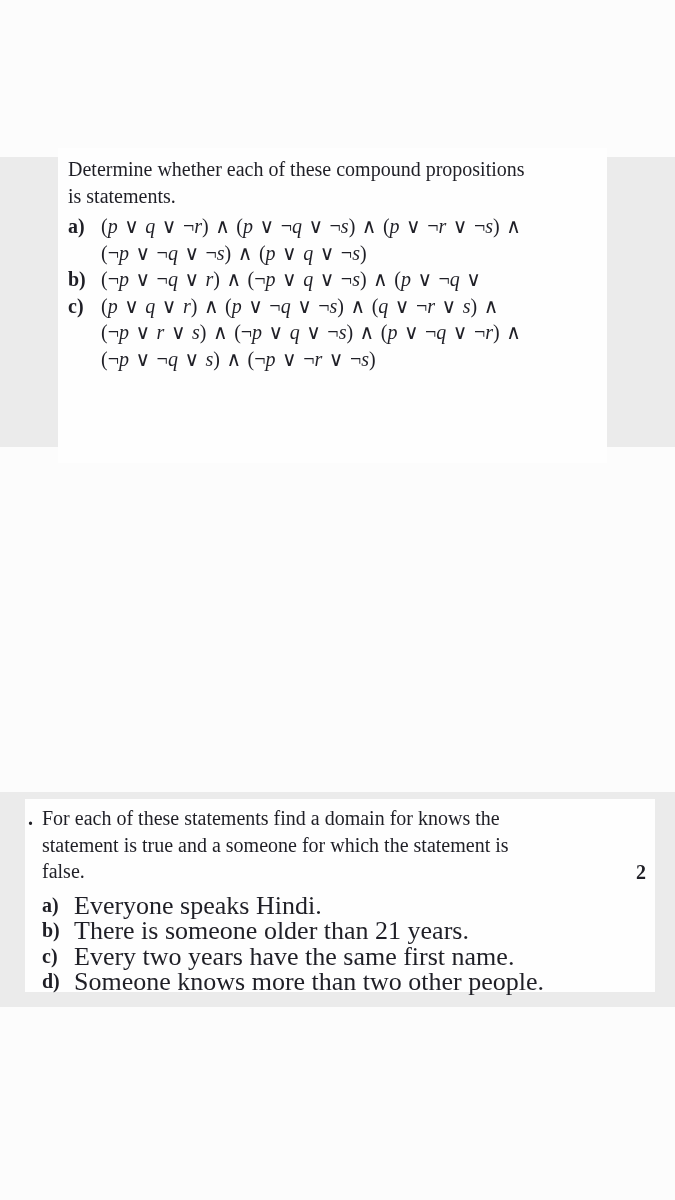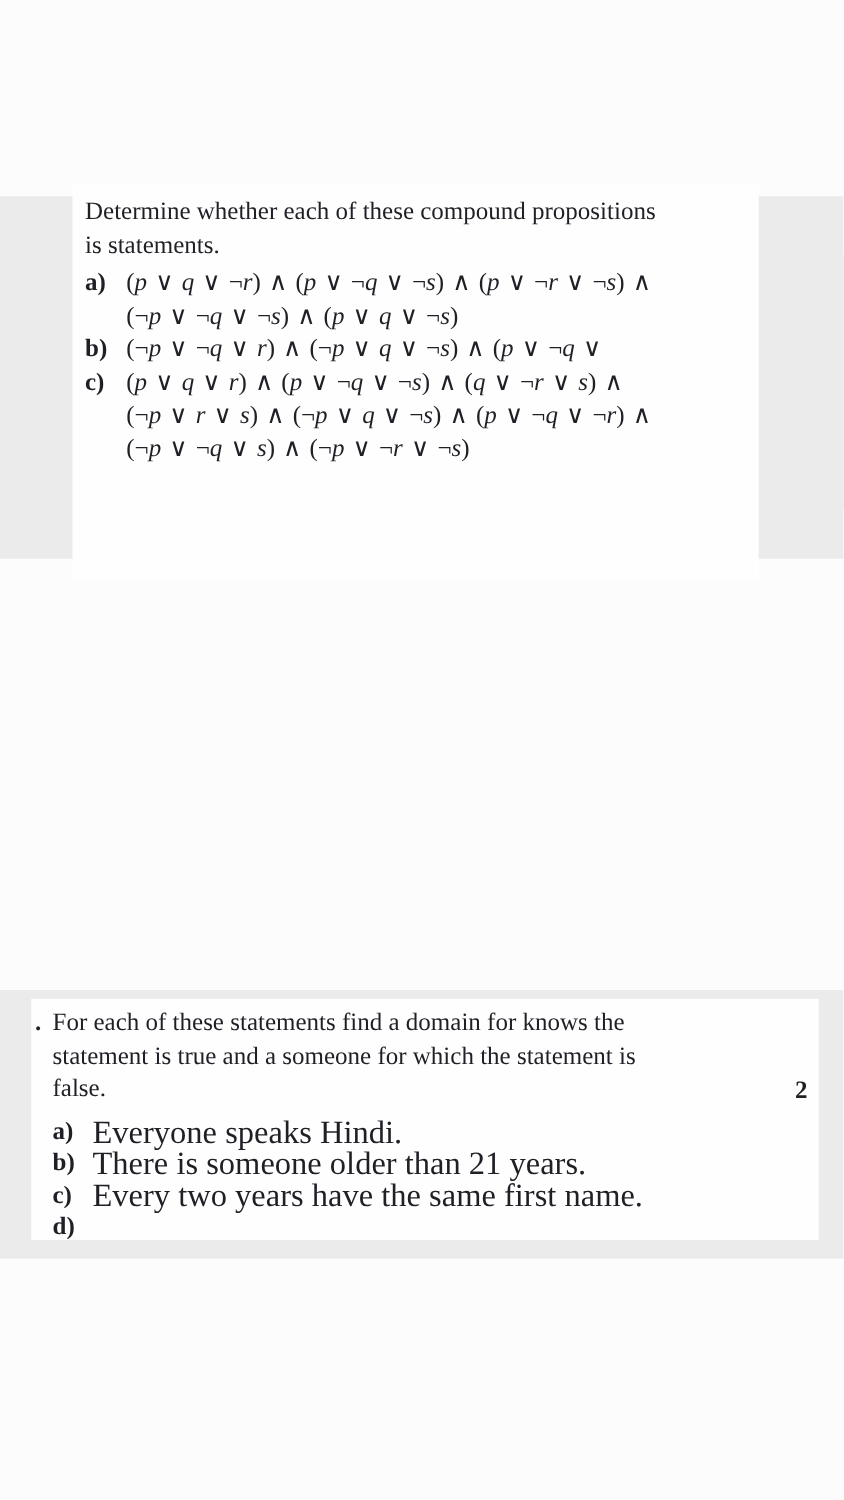--- a/index.html
+++ b/index.html
@@ -146,18 +146,19 @@
       <div class="p2-item">
         <span class="item-label">b)</span>
         <span class="statement-text">There is someone older than 21 years.</span>
       </div>
       <div class="p2-item">
         <span class="item-label">c)</span>
         <span class="statement-text">Every two years have the same first name.</span>
       </div>
       <div class="p2-item">
         <span class="item-label">d)</span>
+        <span class="statement-text">Someone knows more than two other people.</span>
       </div>
     </div>
     <div class="page-num">2</div>
   </div>
 
 </div>
 
 </body></html>

